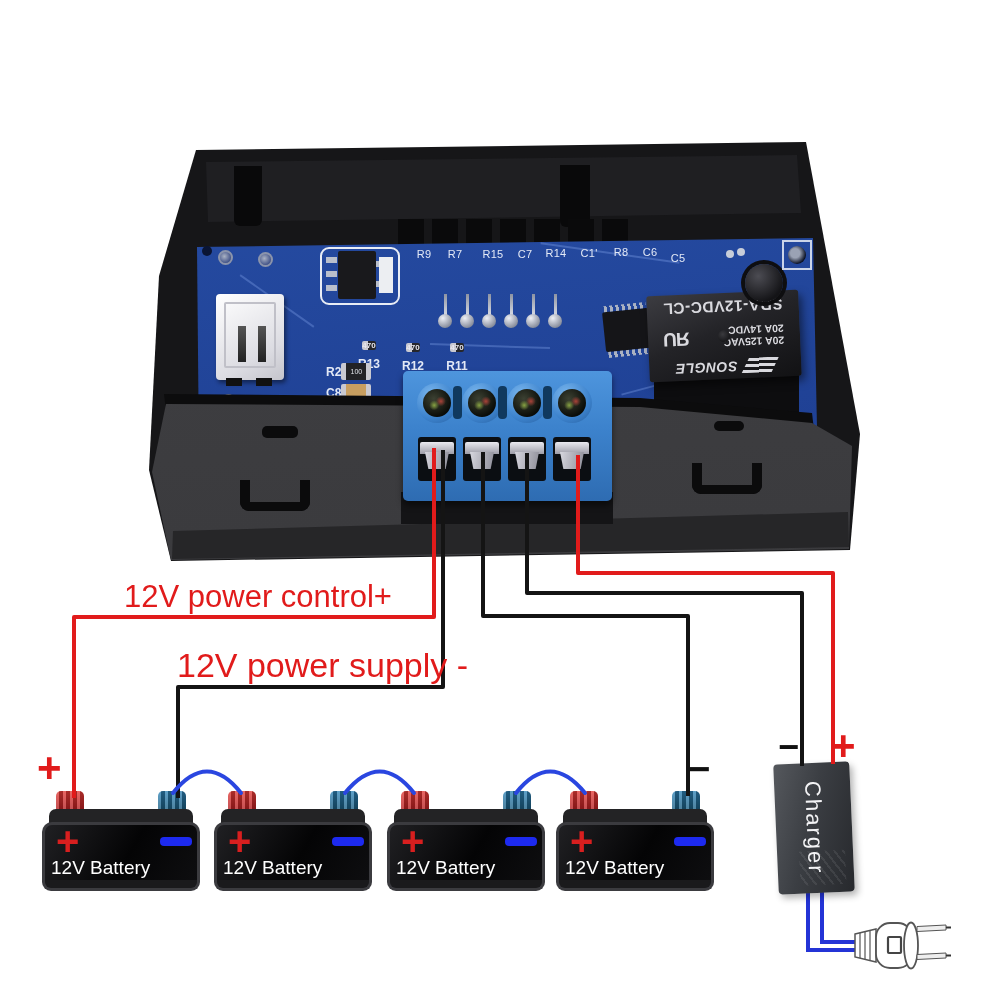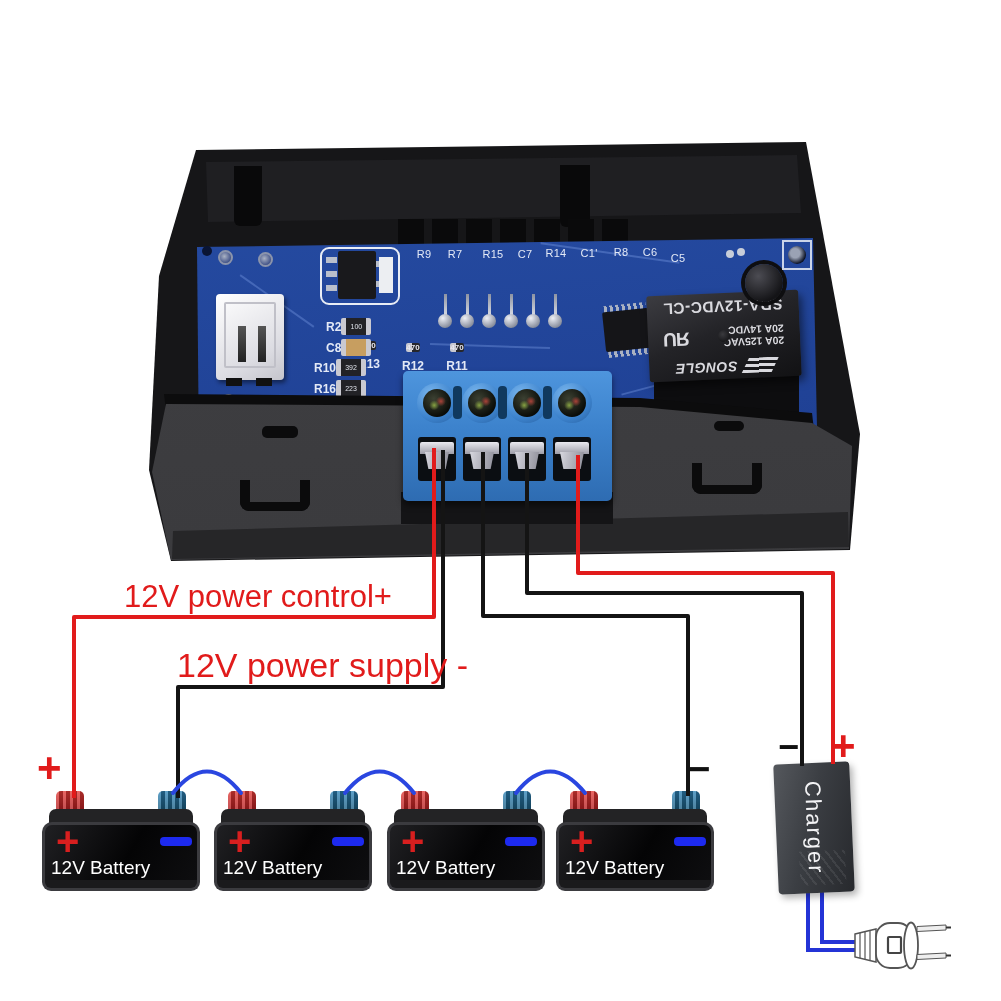--- a/index.html
+++ b/index.html
@@ -62,21 +62,21 @@
   #sop:before,#sop:after{content:"";position:absolute;left:2px;right:2px;height:6px;
        background:repeating-linear-gradient(90deg,#aab2c2 0 3px,transparent 3px 6px);}
   #sop:before{top:-6px;} #sop:after{bottom:-6px;}
 
   .midres{width:38px;z-index:5;text-align:center;}
   .midres .rbody{position:relative;margin:0 auto;width:36px;height:19px;border-radius:2px;
       background:linear-gradient(90deg,#c9c9d1 0 6px,#26262a 6px 30px,#c9c9d1 30px);
       color:#e8e8ee;font-size:8px;line-height:19px;font-weight:bold;}
   .midres .slabel{display:block;margin-top:2px;color:#e3e9f6;font-size:12px;font-weight:bold;}
 
-  .leftrow{z-index:5;display:flex;align-items:center;}
+  .leftrow{z-index:5;display:flex;align-items:center;margin-top:45px;}
   .leftrow .slabel{color:#e3e9f6;font-size:12px;font-weight:bold;}
   .leftrow .smdh{width:30px;height:17px;border-radius:2px;text-align:center;color:#dfe2ea;font-size:7px;line-height:17px;
       background:linear-gradient(90deg,#c9c9d1 0 5px,#222226 5px 25px,#c9c9d1 25px);}
   .leftrow .smdh.cap{background:linear-gradient(90deg,#c9c9d1 0 5px,#c79e60 5px 25px,#c9c9d1 25px);color:transparent;}
 
   
   #relay-ext{left:654px;top:370px;width:145px;height:52px;z-index:4;background:#0d0d0f;}
   #relay{left:648px;top:293px;width:152px;height:86px;z-index:5;border-radius:3px;transform:rotate(-2.5deg);
          background:linear-gradient(160deg,#3c3c41,#232327 45%,#121214);box-shadow:3px 5px 8px rgba(0,0,0,.5);}
   #relay .flip{position:absolute;inset:4px 8px;transform:rotate(180deg);display:flex;flex-direction:column;

